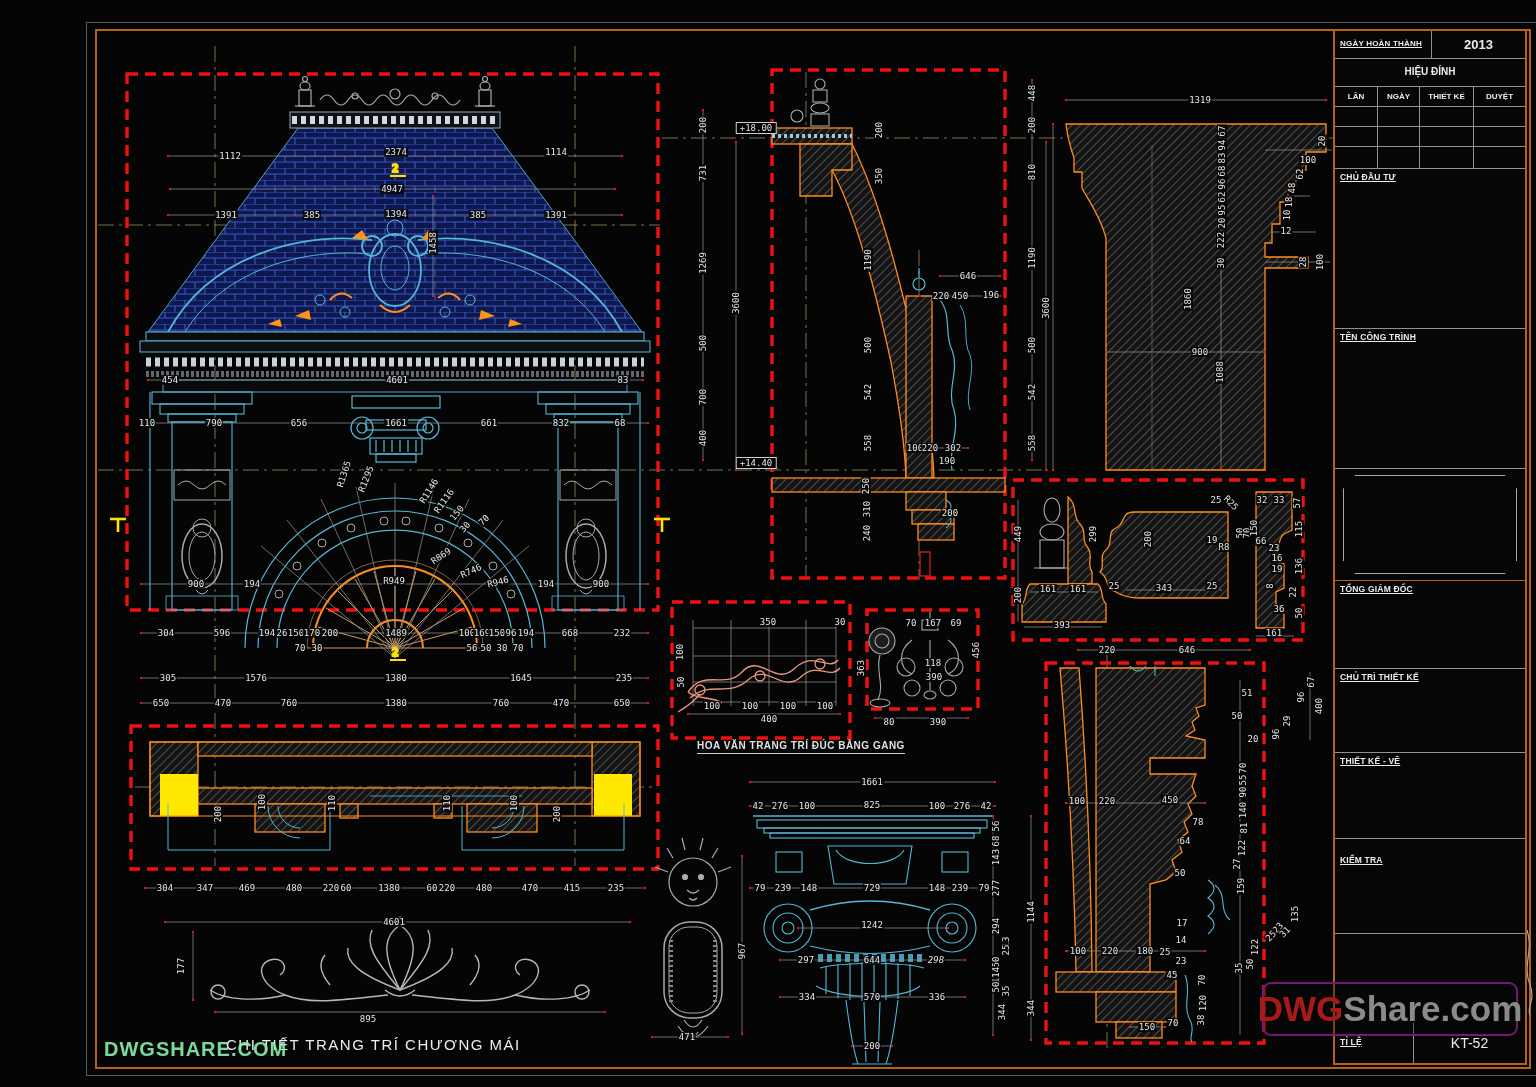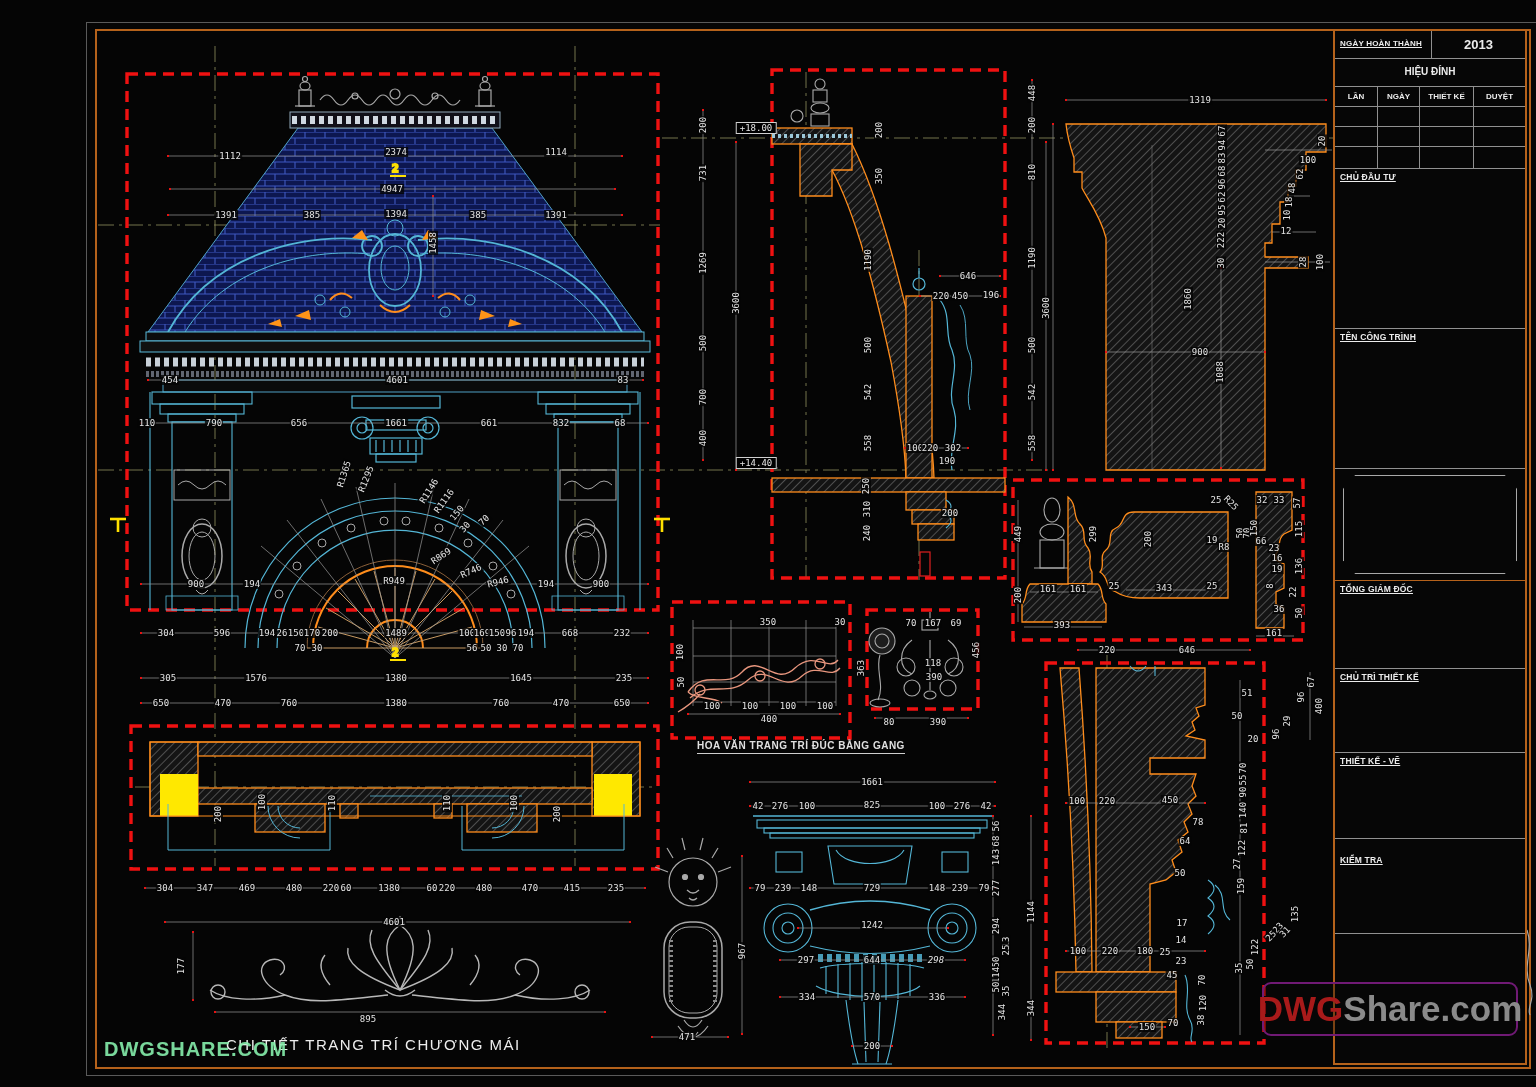--- a/index.html
+++ b/index.html
@@ -871,15 +871,19 @@
     </div>
     <div class="tb-row" style="top:638px;height:84px;">
       <span class="tb-lab">CHỦ TRÌ THIẾT KẾ</span>
     </div>
     <div class="tb-row" style="top:722px;height:86px;">
       <span class="tb-lab">THIẾT KẾ - VẼ</span>
     </div>
     <div class="tb-row" style="top:808px;height:82px;margin-top:13px;">
       <span class="tb-lab">KIỂM TRA</span>
     </div>
+    <div class="tb-row" style="top:992px;height:40px;border-bottom:none;">
+      <span class="tb-lab" style="top:14px;">TỈ LỆ</span>
+      <div class="tb-cell" style="left:78px;width:112px;font-size:14px;font-weight:normal;">KT-52</div>
+    </div>
   </div>
 
 </div>
 
 </body></html>

